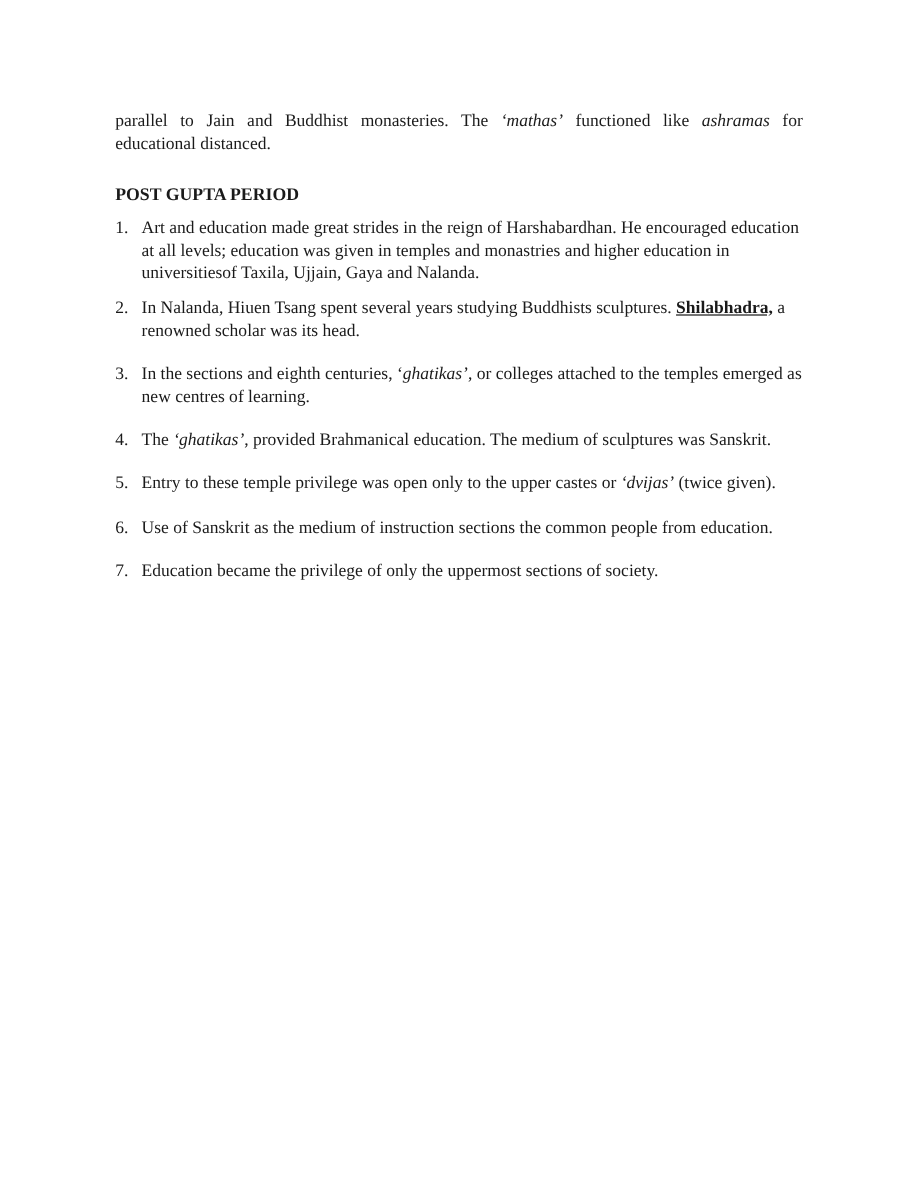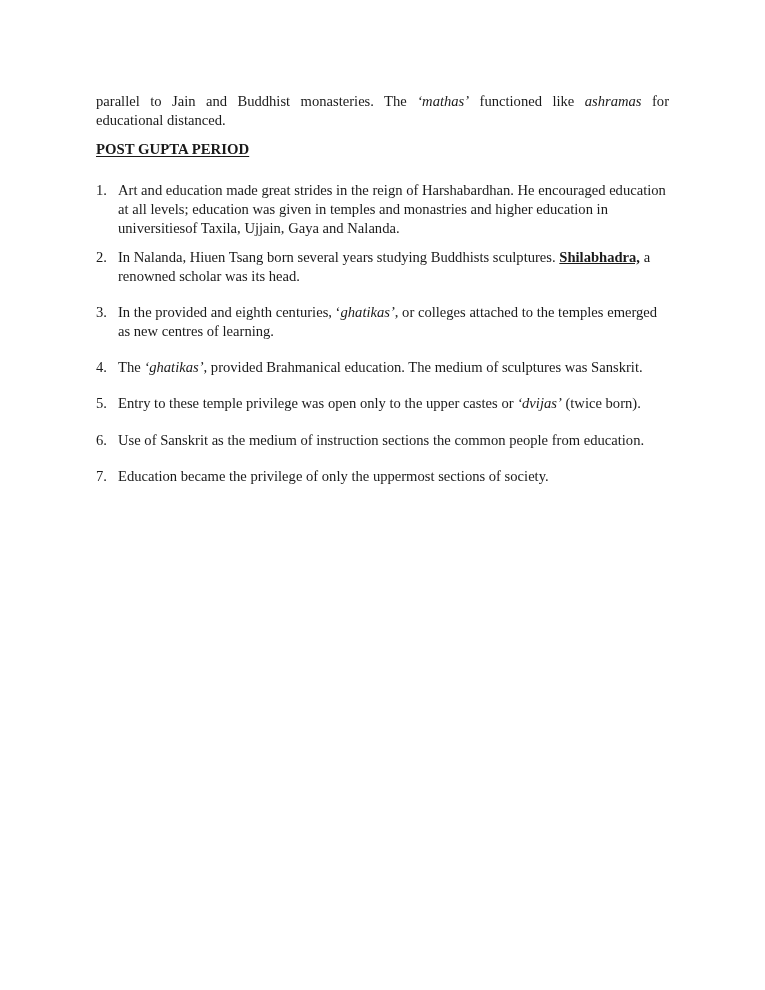--- a/index.html
+++ b/index.html
@@ -30,23 +30,22 @@
       text-align-last: left;
     }
     .para .line1 {
       display: block;
       text-align: justify;
       text-align-last: justify;
     }
     .heading {
       position: absolute;
       left: 96px;
-      top: 140px;
+      top: 154px;
       font-weight: bold;
-      text-decoration: underline;
       text-underline-offset: 2px;
       font-size: 14.8px;
       text-align: right;
     }
     .item {
       position: absolute;
       left: 96px;
       width: 580px;
     }
     .item .num {
@@ -81,42 +80,42 @@
   <div class="item" style="top:181px; width:580px;">
     <span class="num">1.</span>
     <div class="body">
       <span>Art and education made great strides in the reign of Harshabardhan. He encouraged education at all levels; education was given in temples and monastries and higher education in universitiesof Taxila, Ujjain, Gaya and Nalanda.</span>
     </div>
   </div>
 
   <div class="item" style="top:248px; width:578px;">
     <span class="num">2.</span>
     <div class="body">
-      <span>In Nalanda, Hiuen Tsang born several years studying Buddhists sculptures. </span><span class="bold-ul">Shilabhadra,</span><span> a renowned scholar was its head.</span>
+      <span>In Nalanda, Hiuen Tsang spent several years studying Buddhists sculptures. </span><span class="bold-ul">Shilabhadra,</span><span> a renowned scholar was its head.</span>
     </div>
   </div>
 
   <div class="item" style="top:303px; width:575px;">
     <span class="num">3.</span>
     <div class="body">
-      <span>In the provided and eighth centuries, ‘</span><i>ghatikas’</i><span>, or colleges attached to the temples emerged as new centres of learning.</span>
+      <span>In the sections and eighth centuries, ‘</span><i>ghatikas’</i><span>, or colleges attached to the temples emerged as new centres of learning.</span>
     </div>
   </div>
 
   <div class="item" style="top:358px; width:600px;">
     <span class="num">4.</span>
     <div class="body">
       <span> The </span><i>‘ghatikas’</i><span>, provided Brahmanical education. The medium of sculptures was Sanskrit.</span>
     </div>
   </div>
 
   <div class="item" style="top:394px; width:600px;">
     <span class="num">5.</span>
     <div class="body">
-      <span>Entry to these temple privilege was open only to the upper castes or </span><i>‘dvijas’</i><span> (twice born).</span>
+      <span>Entry to these temple privilege was open only to the upper castes or </span><i>‘dvijas’</i><span> (twice given).</span>
     </div>
   </div>
 
   <div class="item" style="top:431px; width:620px;">
     <span class="num">6.</span>
     <div class="body">
       <span>Use of Sanskrit as the medium of instruction sections the common people from education.</span>
     </div>
   </div>
 

